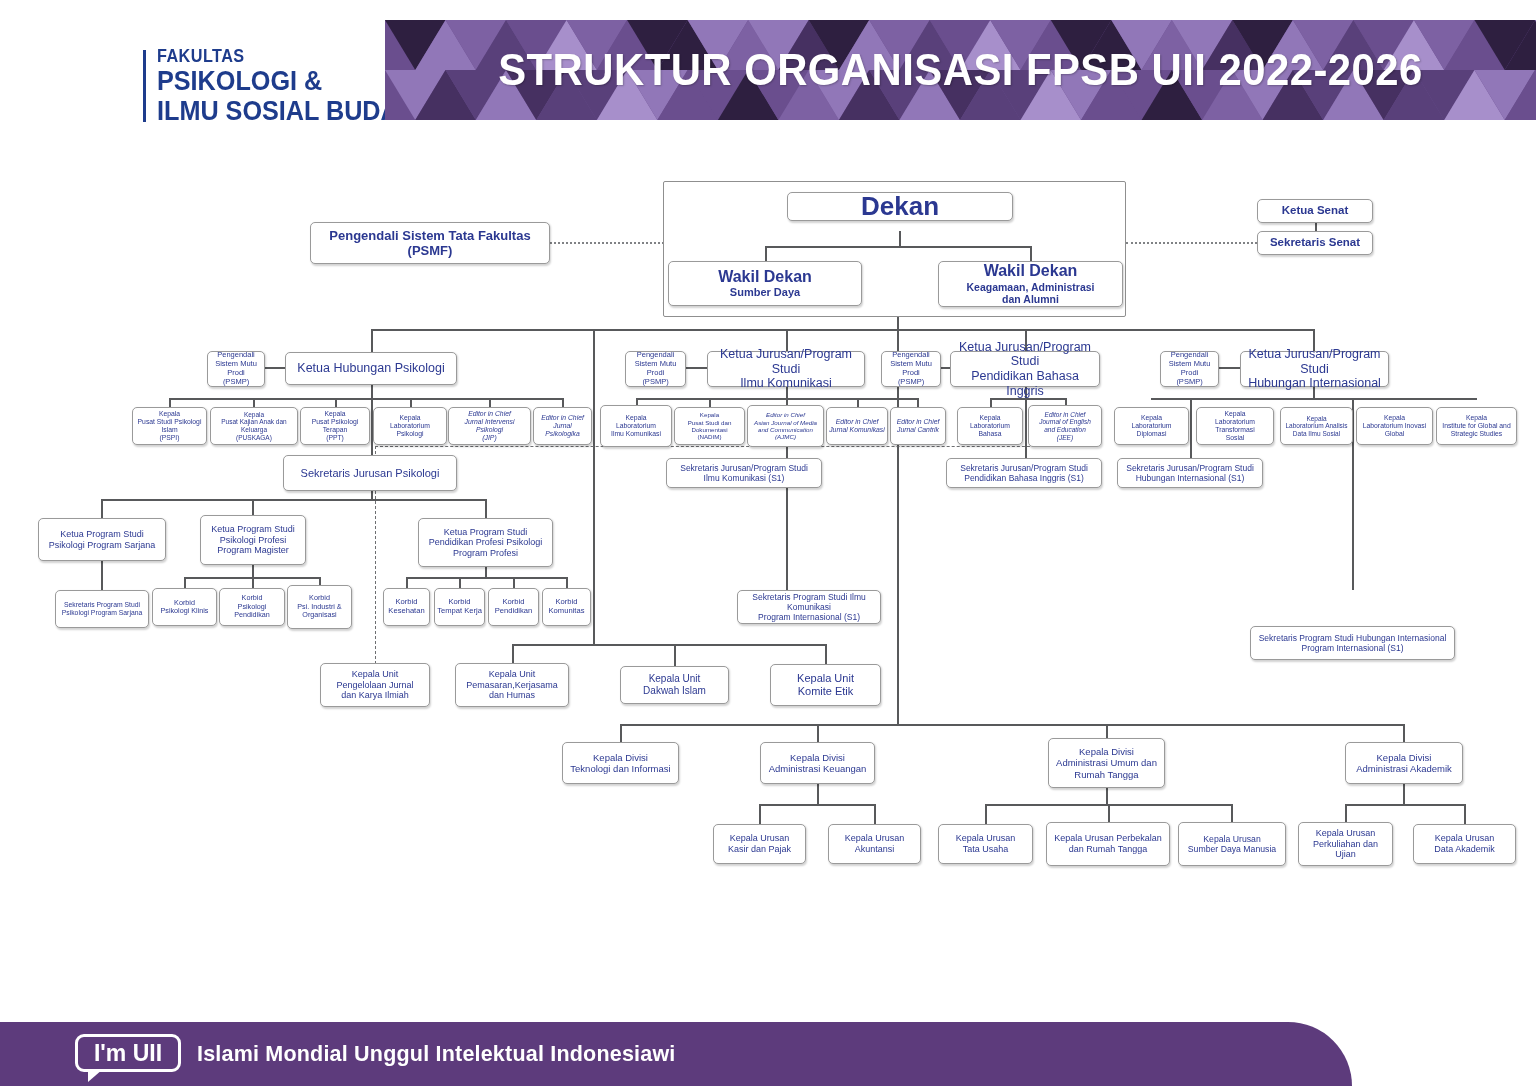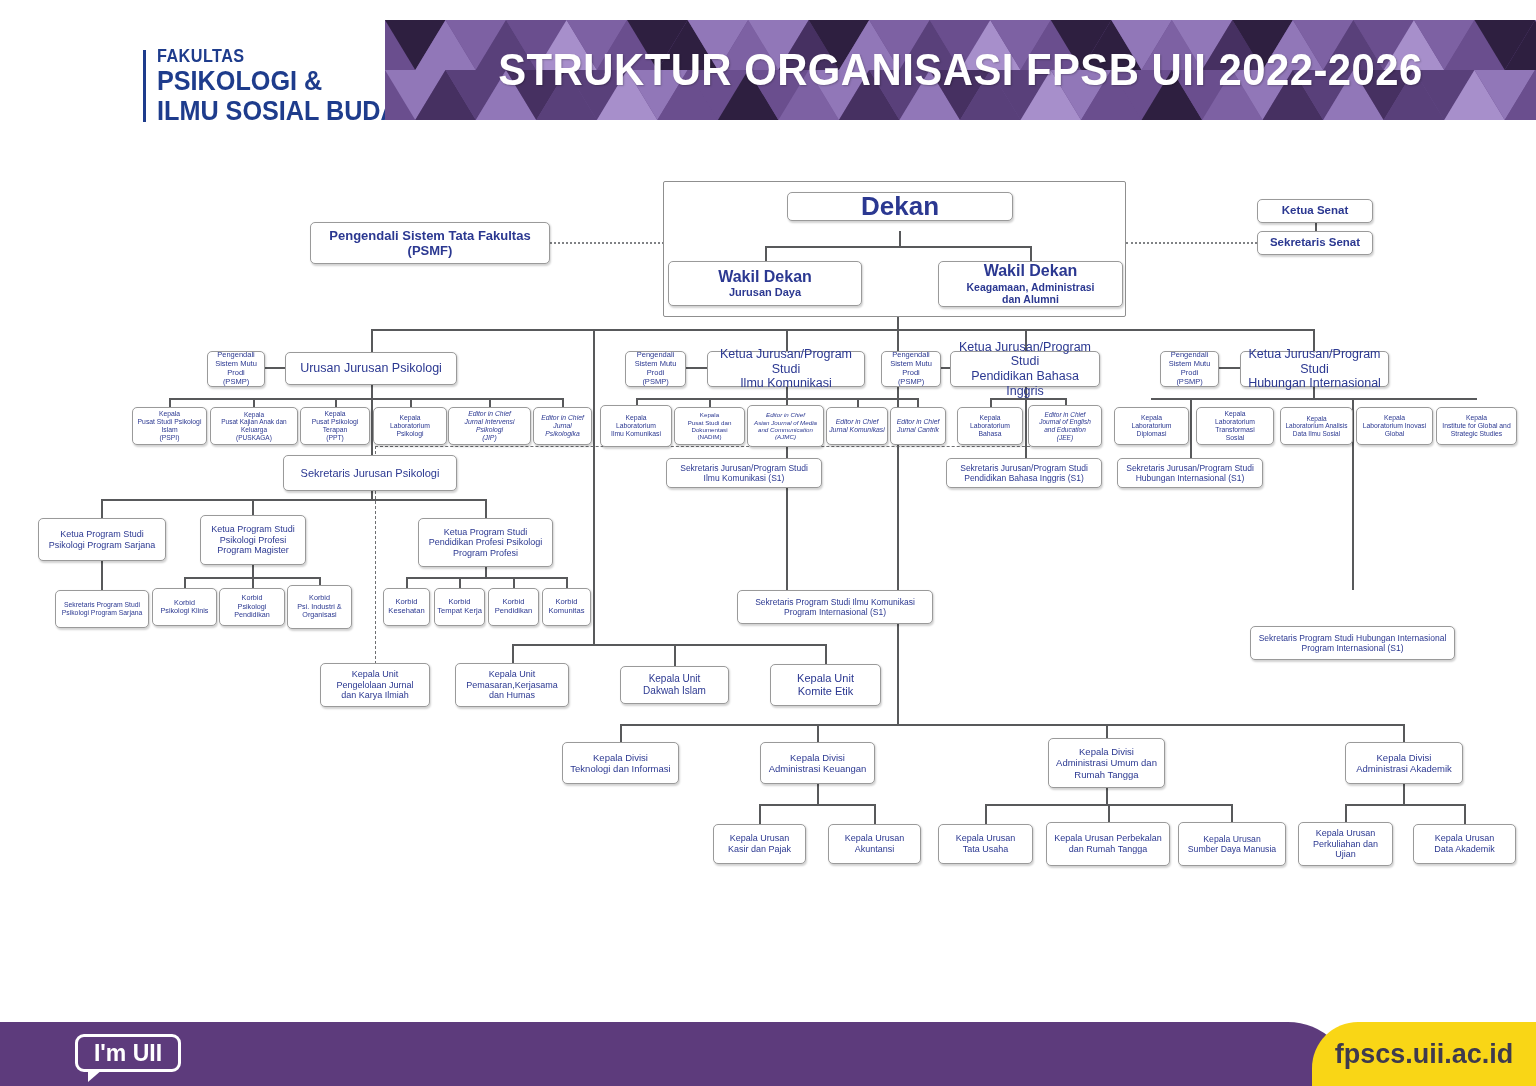--- a/index.html
+++ b/index.html
@@ -232,36 +232,36 @@
       <div class="hdot" style="left: 550px; top: 242px; width: 114px;"></div>
       <div class="hdot" style="left: 1126px; top: 242px; width: 131px;"></div>
       <div class="hdash" style="left: 375px; top: 446px; width: 690px;"></div>
       <div class="vdash" style="left: 375px; top: 446px; height: 218px;"></div>
     </div>
 
   <div class="frame" style="left:663px;top:181px;width:463px;height:136px"></div>
   <div class="node b" style="left:787px;top:192px;width:226px;height:29px;font-size:26px">Dekan</div>
   <div class="node" style="left:668px;top:261px;width:194px;height:45px">
     <span class="sub b" style="font-size:16px">Wakil Dekan</span>
-    <span class="sub b" style="font-size:11px">Jurusan Daya</span>
+    <span class="sub b" style="font-size:11px">Sumber Daya</span>
   </div>
   <div class="node" style="left:938px;top:261px;width:185px;height:46px">
     <span class="sub b" style="font-size:16px">Wakil Dekan</span>
     <span class="sub b" style="font-size:10.5px">Keagamaan, Administrasi
 dan Alumni</span>
   </div>
   <div class="node b" style="left:310px;top:222px;width:240px;height:42px;font-size:13px">Pengendali Sistem Tata Fakultas
 (PSMF)</div>
   <div class="node b" style="left:1257px;top:199px;width:116px;height:24px;font-size:11.5px">Ketua Senat</div>
   <div class="node b" style="left:1257px;top:231px;width:116px;height:24px;font-size:11.5px">Sekretaris  Senat</div>
 
   <div class="node" style="left:207px;top:351px;width:58px;height:36px;font-size:7.5px">Pengendali
 Sistem Mutu Prodi
 (PSMP)</div>
-  <div class="node" style="left:285px;top:352px;width:172px;height:33px;font-size:12.5px">Urusan Jurusan Psikologi</div>
+  <div class="node" style="left:285px;top:352px;width:172px;height:33px;font-size:12.5px">Ketua Hubungan Psikologi</div>
   <div class="node" style="left:625px;top:351px;width:61px;height:36px;font-size:7.5px">Pengendali
 Sistem Mutu Prodi
 (PSMP)</div>
   <div class="node" style="left:707px;top:351px;width:158px;height:36px;font-size:12.5px">Ketua Jurusan/Program Studi
 Ilmu Komunikasi</div>
   <div class="node" style="left:881px;top:351px;width:60px;height:36px;font-size:7.5px">Pengendali
 Sistem Mutu Prodi
 (PSMP)</div>
   <div class="node" style="left:950px;top:351px;width:150px;height:36px;font-size:12.5px">Ketua Jurusan/Program Studi
 Pendidikan Bahasa Inggris</div>
@@ -349,21 +349,21 @@
 Psi. Industri &amp;
 Organisasi</div>
   <div class="node" style="left:383px;top:588px;width:47px;height:38px;font-size:7.6px">Korbid
 Kesehatan</div>
   <div class="node" style="left:434px;top:588px;width:51px;height:38px;font-size:7.6px">Korbid
 Tempat Kerja</div>
   <div class="node" style="left:488px;top:588px;width:51px;height:38px;font-size:7.6px">Korbid
 Pendidikan</div>
   <div class="node" style="left:542px;top:588px;width:49px;height:38px;font-size:7.6px">Korbid
 Komunitas</div>
-  <div class="node" style="left:737px;top:590px;width:196px;height:34px;font-size:8.5px">Sekretaris Program Studi Ilmu Komunikasi
+  <div class="node" style="left:737px;top:590px;width:144px;height:34px;font-size:8.5px">Sekretaris Program Studi Ilmu Komunikasi
 Program Internasional (S1)</div>
   <div class="node" style="left:1250px;top:626px;width:205px;height:34px;font-size:8.5px">Sekretaris Program Studi Hubungan Internasional
 Program Internasional (S1)</div>
 
   <div class="node" style="left:320px;top:663px;width:110px;height:44px;font-size:9px">Kepala Unit
 Pengelolaan Jurnal
 dan Karya Ilmiah</div>
   <div class="node" style="left:455px;top:663px;width:114px;height:44px;font-size:9px">Kepala Unit
 Pemasaran,Kerjasama
 dan Humas</div>
@@ -394,15 +394,15 @@
 Sumber Daya Manusia</div>
   <div class="node" style="left:1298px;top:822px;width:95px;height:44px;font-size:9px">Kepala Urusan
 Perkuliahan dan
 Ujian</div>
   <div class="node" style="left:1413px;top:824px;width:103px;height:40px;font-size:9px">Kepala Urusan
 Data Akademik</div>
 
 
   <div class="foot-bar"></div>
   <div class="foot-badge">I'm UII</div>
-  <div class="foot-url">fpscs.uii.ac.id</div>
+  <div class="foot-tagline">Islami Mondial Unggul Intelektual Indonesiawi</div>
 
 </div>
 
 </body></html>

